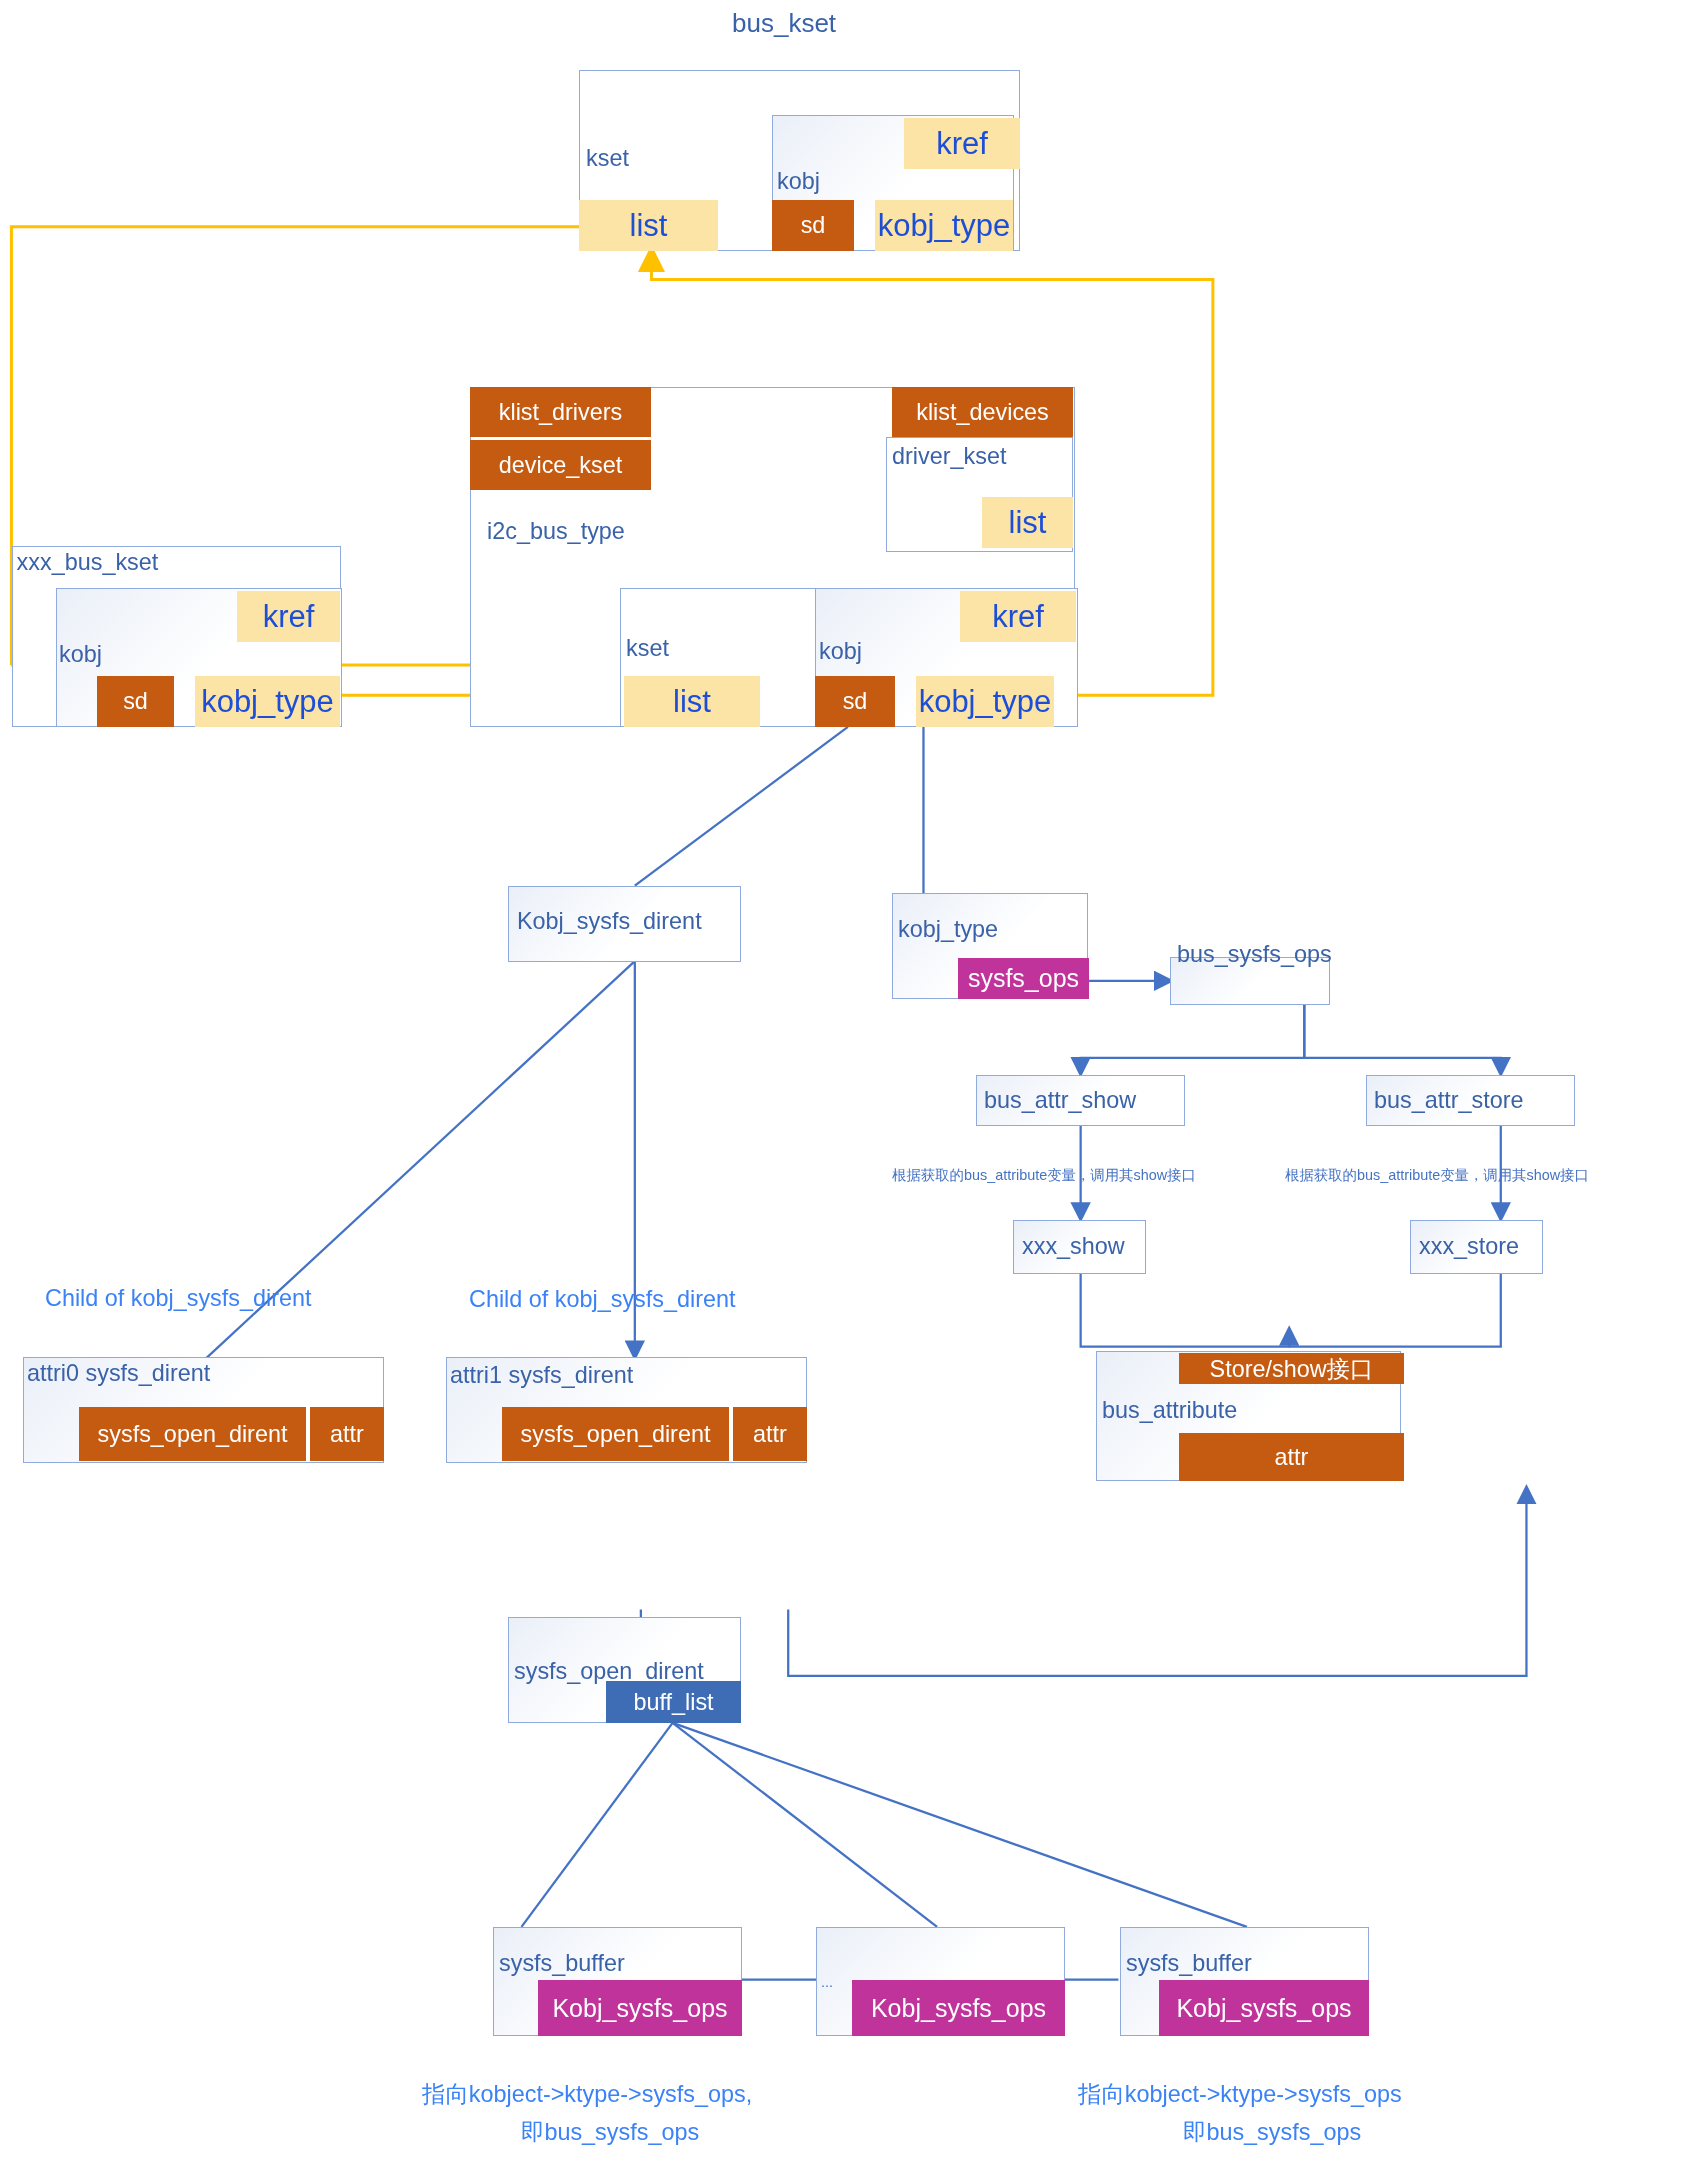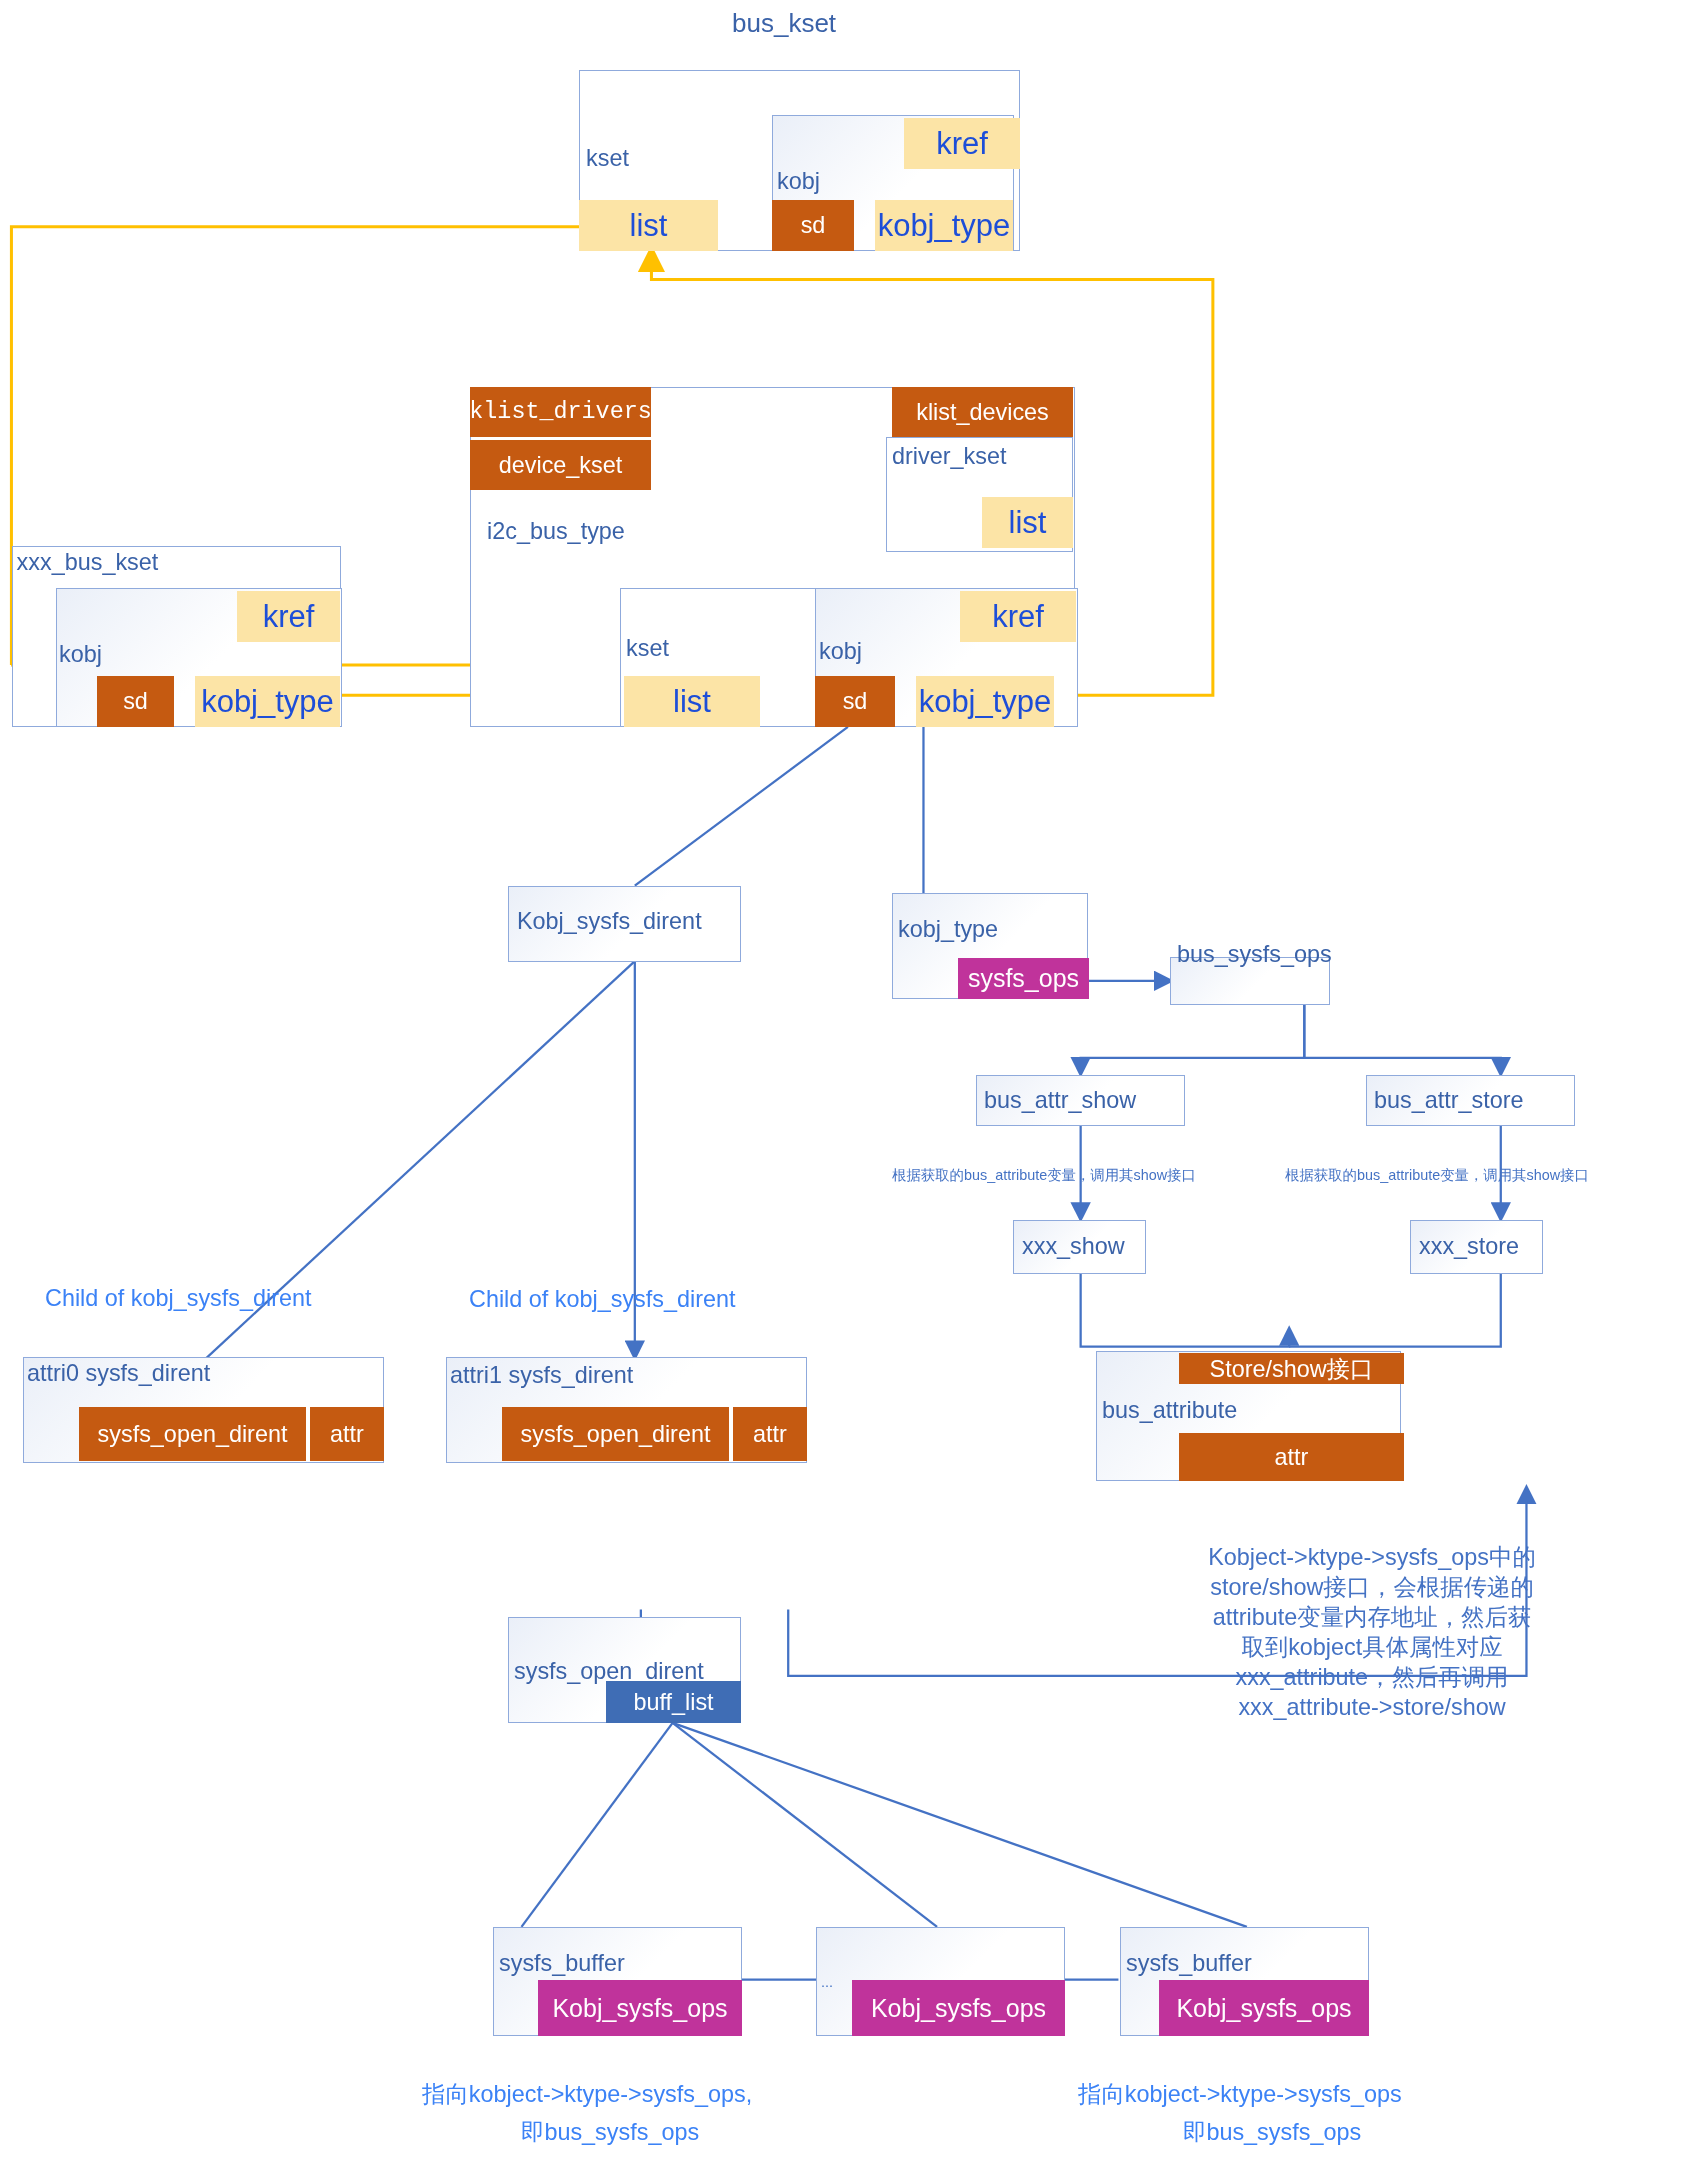--- a/index.html
+++ b/index.html
@@ -92,21 +92,21 @@
   <div class="lbl" style="left:586px;top:145px;">kset</div>
   <div class="box outl" style="left:772px;top:115px;width:242px;height:136px;"></div>
   <div class="lbl" style="left:777px;top:168px;">kobj</div>
   <div class="fill yellow" style="left:904px;top:118px;width:116px;height:51px;">kref</div>
   <div class="fill yellow" style="left:579px;top:200px;width:139px;height:51px;">list</div>
   <div class="fill orange" style="left:772px;top:200px;width:82px;height:51px;">sd</div>
   <div class="fill yellow" style="left:875px;top:200px;width:138px;height:51px;">kobj_type</div>
 
   <div class="box outl-plain" style="left:470px;top:387px;width:605px;height:340px;"></div>
   <div class="lbl" style="left:463px;top:518px;margin-left:24px;">i2c_bus_type</div>
-  <div class="fill orange" style="left:470px;top:387px;width:181px;height:50px;font-family:Liberation Mono, monospace;">klist_drivers</div>
+  <div class="fill orange" style="left:470px;top:387px;width:181px;height:50px;">klist_drivers</div>
   <div class="fill orange" style="left:470px;top:440px;width:181px;height:50px;">device_kset</div>
   <div class="fill orange" style="left:892px;top:387px;width:181px;height:50px;">klist_devices</div>
 
   <div class="box outl-plain" style="left:886px;top:437px;width:187px;height:115px;"></div>
   <div class="lbl" style="left:892px;top:443px;">driver_kset</div>
   <div class="fill yellow" style="left:982px;top:497px;width:91px;height:51px;">list</div>
 
   <div class="box outl-plain" style="left:620px;top:588px;width:456px;height:139px;"></div>
   <div class="lbl" style="left:626px;top:635px;">kset</div>
   <div class="box outl" style="left:815px;top:588px;width:263px;height:139px;"></div>
@@ -179,23 +179,15 @@
 
   <div class="box outl" style="left:1120px;top:1927px;width:249px;height:109px;"></div>
   <div class="lbl" style="left:1126px;top:1950px;">sysfs_buffer</div>
   <div class="fill magenta" style="left:1159px;top:1980px;width:210px;height:56px;">Kobj_sysfs_ops</div>
 
   <div class="ctr" style="left:422px;top:2078px;">指向kobject-&gt;ktype-&gt;sysfs_ops,</div>
   <div class="ctr" style="left:521px;top:2116px;">即bus_sysfs_ops</div>
   <div class="ctr" style="left:1078px;top:2078px;">指向kobject-&gt;ktype-&gt;sysfs_ops</div>
   <div class="ctr" style="left:1183px;top:2116px;">即bus_sysfs_ops</div>
 
-  <div class="note" style="left:1168px;top:1542px;width:408px;">
-    <div>Kobject-&gt;ktype-&gt;sysfs_ops中的</div>
-    <div>store/show接口，会根据传递的</div>
-    <div>attribute变量内存地址，然后获</div>
-    <div>取到kobject具体属性对应</div>
-    <div>xxx_attribute，然后再调用</div>
-    <div>xxx_attribute-&gt;store/show</div>
-  </div>
 
 </div>
 
 
 </body></html>

